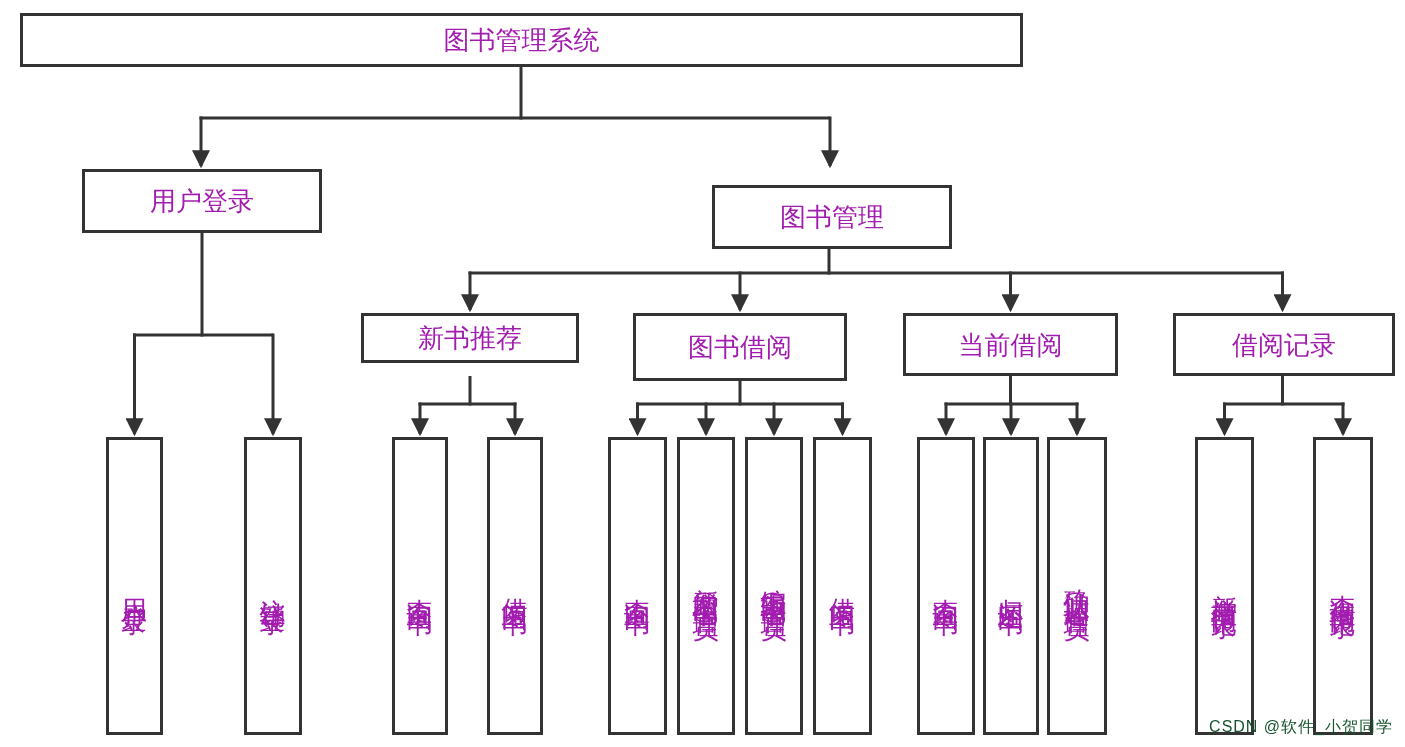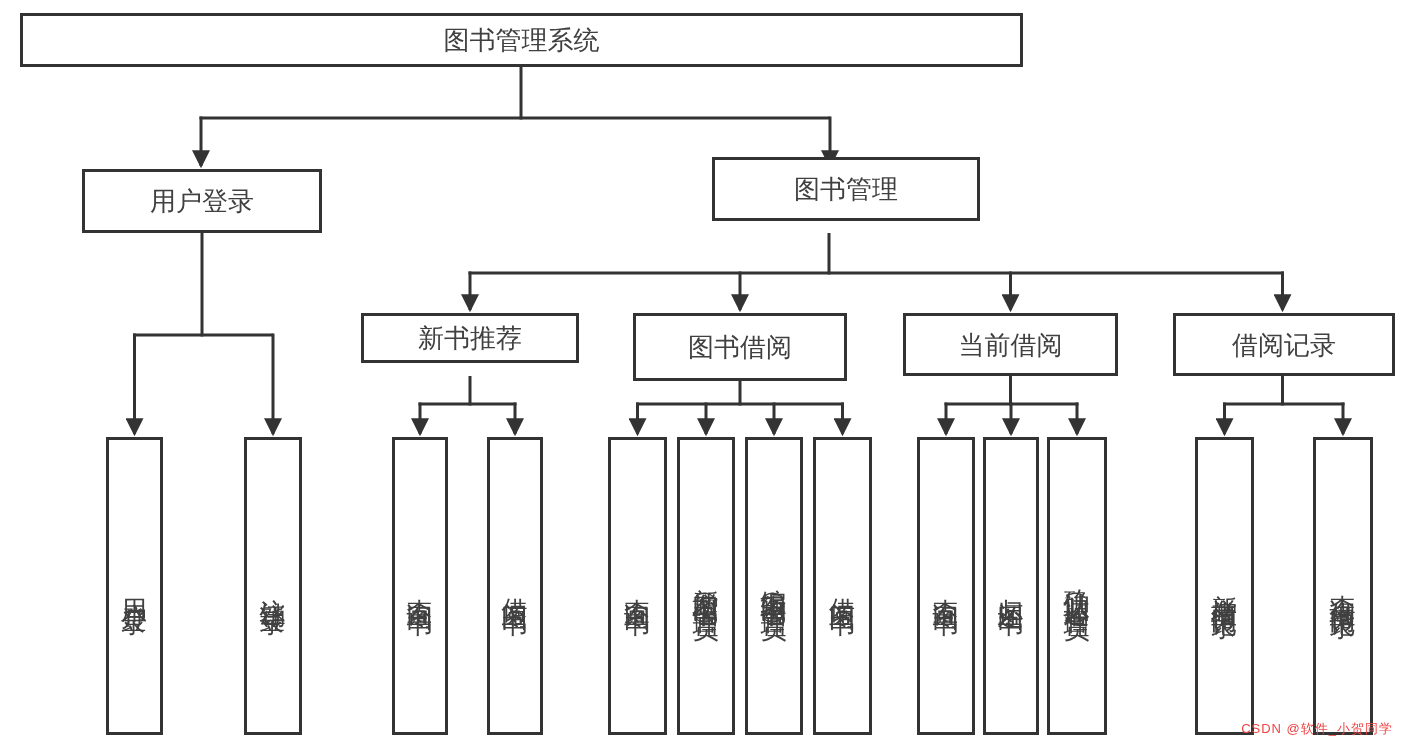--- a/index.html
+++ b/index.html
@@ -18,39 +18,39 @@
     pointer-events: none;
   }
   .node {
     position: absolute;
     box-sizing: border-box;
     border: 3px solid #333333;
     background: #ffffff;
     display: flex;
     align-items: center;
     justify-content: center;
-    color: #404040;
+    color: #a21caf;
     font-size: 26px;
     line-height: 1;
     white-space: nowrap;
     z-index: 2;
   }
   .vbox {
     writing-mode: vertical-rl;
     text-orientation: mixed;
     letter-spacing: 4px;
     white-space: normal;
   }
   .watermark {
     position: absolute;
     right: 12px;
     bottom: 9px;
-    font-size: 13px;
+    font-size: 16px;
     letter-spacing: 1px;
-    color: #ef4444;
+    color: #14532d;
     z-index: 5;
   }
 </style>
 </head>
 <body>
 
 <div class="stage">
 
   <svg class="connectors" viewBox="0 0 1405 747" xmlns="http://www.w3.org/2000/svg">
     <defs>
@@ -98,21 +98,21 @@
       <line x1="1282.5" y1="376" x2="1282.5" y2="405.5"></line>
       <line x1="1223" y1="404" x2="1344.5" y2="404"></line>
       <line x1="1224.5" y1="402.5" x2="1224.5" y2="434" marker-end="url(#arrow)"></line>
       <line x1="1343" y1="402.5" x2="1343" y2="434" marker-end="url(#arrow)"></line>
     </g>
   </svg>
 
   <div class="node" style="left:20px;top:13px;width:1003px;height:54px">图书管理系统</div>
 
   <div class="node" style="left:82px;top:169px;width:240px;height:64px">用户登录</div>
-  <div class="node" style="left:712px;top:157px;width:268px;height:64px">图书管理</div>
+  <div class="node" style="left:712px;top:185px;width:240px;height:64px">图书管理</div>
 
   <div class="node" style="left:361px;top:313px;width:218px;height:50px">新书推荐</div>
   <div class="node" style="left:633px;top:313px;width:214px;height:68px">图书借阅</div>
   <div class="node" style="left:903px;top:313px;width:215px;height:63px">当前借阅</div>
   <div class="node" style="left:1173px;top:313px;width:222px;height:63px">借阅记录</div>
 
   <div class="node vbox" style="left:106px;top:437px;width:57px;height:298px">用户登录</div>
   <div class="node vbox" style="left:244px;top:437px;width:58px;height:298px">注销登录</div>
 
   <div class="node vbox" style="left:392px;top:437px;width:56px;height:298px">查询图书</div>

